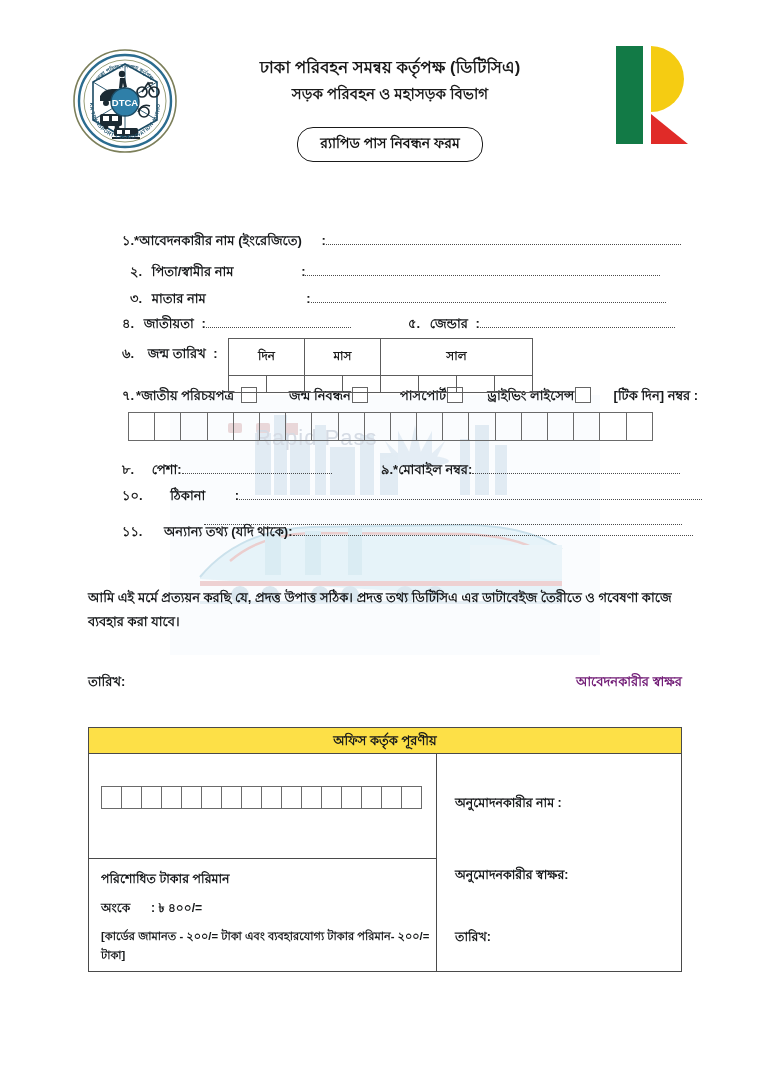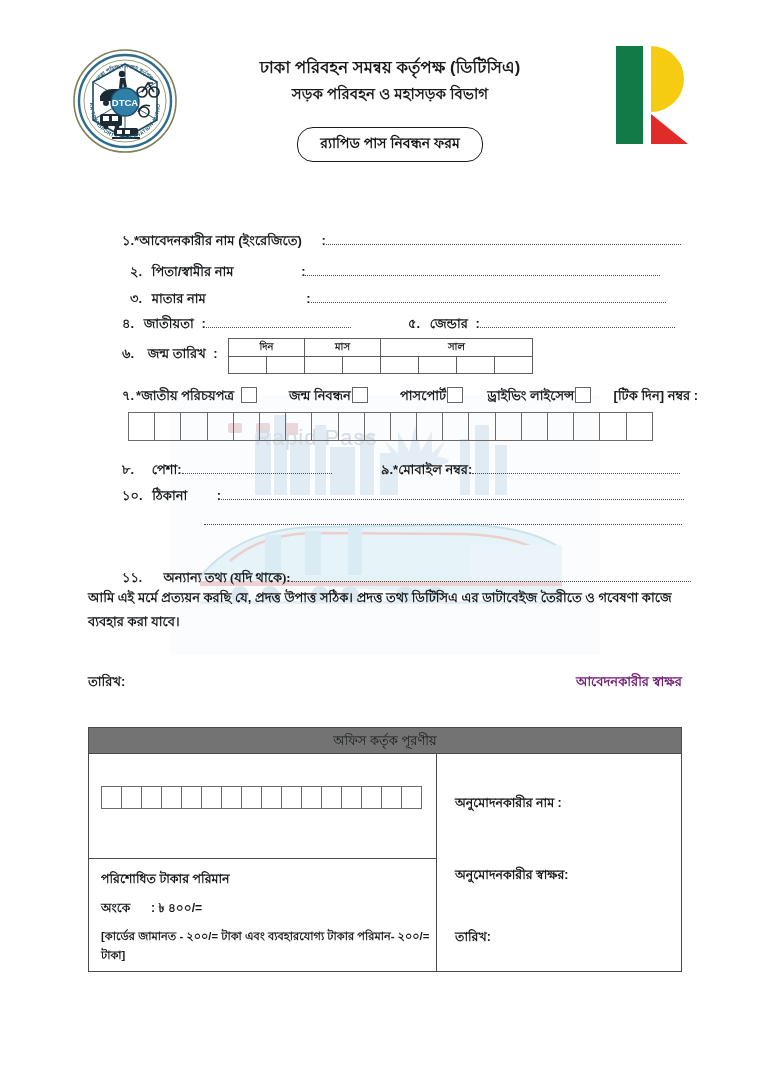--- a/index.html
+++ b/index.html
@@ -72,24 +72,24 @@
     height: 11px;
   }
   .colon { font-weight: bold; }
 
   
   .dob-table { position: absolute; left: 228px; top: 338px; border-collapse: collapse; z-index: 2; }
   .dob-table td {
     border: 1px solid #5c5c5c;
     height: 17px;
     text-align: center;
-    font-size: 10px;
+    font-size: 12px;
     font-weight: bold;
     color: #1a1a1a;
-    padding: 0;
+    padding: 8px;
   }
   .dob-table td.hd { height: 17px; }
   .dob-cell { width: 46px; }
 
   
   .cb {
     display: inline-block;
     width: 16px; height: 16px;
     border: 1.2px solid #666;
     background: #fff;
@@ -120,24 +120,24 @@
   
   .office {
     position: absolute; left: 88px; top: 727px;
     width: 594px;
     border: 1px solid #4a4a4a;
     z-index: 2;
     background: #fff;
   }
   .office-head {
     height: 26px;
-    background: #737373;
+    background: #fde047;
     border-bottom: 1px solid #4a4a4a;
     text-align: center;
-    font-size: 13px; font-weight: normal; color: #16181a;
+    font-size: 13px; font-weight: bold; color: #16181a;
     line-height: 26px;
   }
   .office-body { display: flex; }
   .office-left { width: 348px; border-right: 1px solid #4a4a4a; }
   .office-right { flex: 1; padding: 40px 0 0 18px; }
   .cell-top { height: 105px; border-bottom: 1px solid #4a4a4a; padding: 10px 0 0 12px; }
   .cell-bot { height: 112px; padding: 11px 0 0 12px; }
   .cell-label { font-size: 12.5px; font-weight: bold; color: #16181a; }
   .card-grid { display: flex; margin-top: 22px; }
   .card-grid .cell {
@@ -337,28 +337,28 @@
     <div class="row" style="left:122px; top:460px;">
       <span class="num">৮.</span>
       <span class="lbl" style="margin-left:14px;">পেশা</span><span class="colon">:</span><span class="dots" style="width:150px;"></span>
     </div>
     <div class="row" style="left:381px; top:460px;">
       <span class="num">৯.</span><span class="star">*</span><span class="lbl">মোবাইল নম্বর</span><span class="colon">:</span><span class="dots" style="width:208px;"></span>
     </div>
 
     <div class="row" style="left:122px; top:486px;">
       <span class="num">১০.</span>
-      <span class="lbl" style="margin-left:6px;">ঠিকানা</span>
+      <span class="lbl" style="margin-left:24px;">ঠিকানা</span>
       <span style="display:inline-block;width:26px;"></span><span class="colon">:</span><span class="dots" style="width:463px;"></span>
     </div>
     <div class="row" style="left:204px; top:513px;">
       <span class="dots" style="width:478px;"></span>
     </div>
 
-    <div class="row" style="left:122px; top:568px;font-family:Liberation Serif, serif;">
+    <div class="row" style="left:122px; top:522px;">
       <span class="num">১১.</span>
       <span class="lbl" style="margin-left:18px;">অন্যান্য তথ্য (যদি থাকে)</span><span class="colon">:</span><span class="dots" style="width:400px;"></span>
     </div>
   </div>
 
   <table class="dob-table">
     <tbody>
         <tr>
       <td class="hd" colspan="2">দিন</td>
       <td class="hd" colspan="2">মাস</td>

